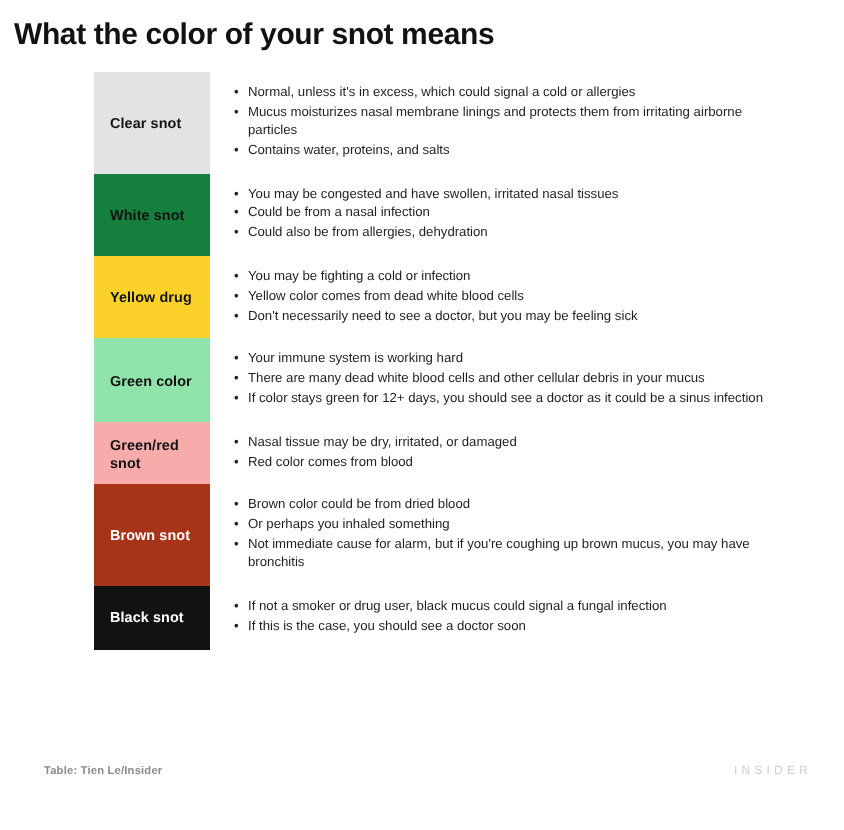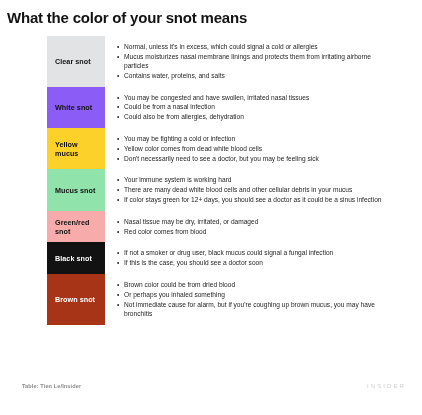--- a/index.html
+++ b/index.html
@@ -122,46 +122,46 @@
         </div>
         <div class="content-cell">
           <ul class="bullets">
             <li>Normal, unless it's in excess, which could signal a cold or allergies</li>
             <li>Mucus moisturizes nasal membrane linings and protects them from irritating airborne particles</li>
             <li>Contains water, proteins, and salts</li>
           </ul>
         </div>
       </div>
       <div class="row">
-        <div class="label-cell" style="background: #8b5cf6; color: rgb(18, 18, 18);">
+        <div class="label-cell" style="background: #15803d; color: rgb(18, 18, 18);">
           <span>White snot</span>
         </div>
         <div class="content-cell">
           <ul class="bullets">
             <li>You may be congested and have swollen, irritated nasal tissues</li>
             <li>Could be from a nasal infection</li>
             <li>Could also be from allergies, dehydration</li>
           </ul>
         </div>
       </div>
       <div class="row">
         <div class="label-cell" style="background: rgb(252, 209, 42); color: rgb(18, 18, 18);">
-          <span>Yellow mucus</span>
+          <span>Yellow drug</span>
         </div>
         <div class="content-cell">
           <ul class="bullets">
             <li>You may be fighting a cold or infection</li>
             <li>Yellow color comes from dead white blood cells</li>
             <li>Don't necessarily need to see a doctor, but you may be feeling sick</li>
           </ul>
         </div>
       </div>
       <div class="row">
         <div class="label-cell" style="background: rgb(143, 227, 171); color: rgb(18, 18, 18);">
-          <span>Mucus snot</span>
+          <span>Green color</span>
         </div>
         <div class="content-cell">
           <ul class="bullets">
             <li>Your immune system is working hard</li>
             <li>There are many dead white blood cells and other cellular debris in your mucus</li>
             <li>If color stays green for 12+ days, you should see a doctor as it could be a sinus infection</li>
           </ul>
         </div>
       </div>
       <div class="row">
@@ -169,39 +169,39 @@
           <span>Green/red snot</span>
         </div>
         <div class="content-cell">
           <ul class="bullets">
             <li>Nasal tissue may be dry, irritated, or damaged</li>
             <li>Red color comes from blood</li>
           </ul>
         </div>
       </div>
       <div class="row">
-        <div class="label-cell" style="background: rgb(18, 18, 18); color: rgb(255, 255, 255);">
-          <span>Black snot</span>
-        </div>
-        <div class="content-cell">
-          <ul class="bullets">
-            <li>If not a smoker or drug user, black mucus could signal a fungal infection</li>
-            <li>If this is the case, you should see a doctor soon</li>
-          </ul>
-        </div>
-      </div>
-      <div class="row">
         <div class="label-cell" style="background: rgb(168, 52, 24); color: rgb(255, 255, 255);">
           <span>Brown snot</span>
         </div>
         <div class="content-cell">
           <ul class="bullets">
             <li>Brown color could be from dried blood</li>
             <li>Or perhaps you inhaled something</li>
             <li>Not immediate cause for alarm, but if you're coughing up brown mucus, you may have bronchitis</li>
+          </ul>
+        </div>
+      </div>
+      <div class="row">
+        <div class="label-cell" style="background: rgb(18, 18, 18); color: rgb(255, 255, 255);">
+          <span>Black snot</span>
+        </div>
+        <div class="content-cell">
+          <ul class="bullets">
+            <li>If not a smoker or drug user, black mucus could signal a fungal infection</li>
+            <li>If this is the case, you should see a doctor soon</li>
           </ul>
         </div>
       </div>
     </div>
 
   <div class="footer">
     <span class="credit">Table: Tien Le/Insider</span>
     <span class="brand">INSIDER</span>
   </div>
 

